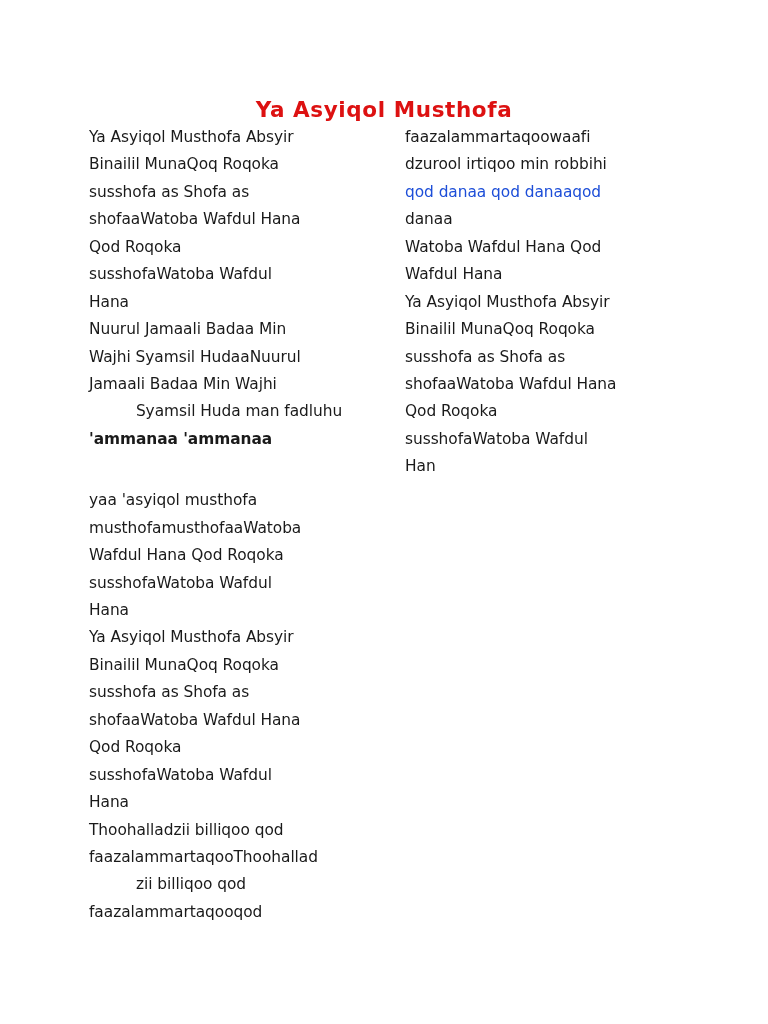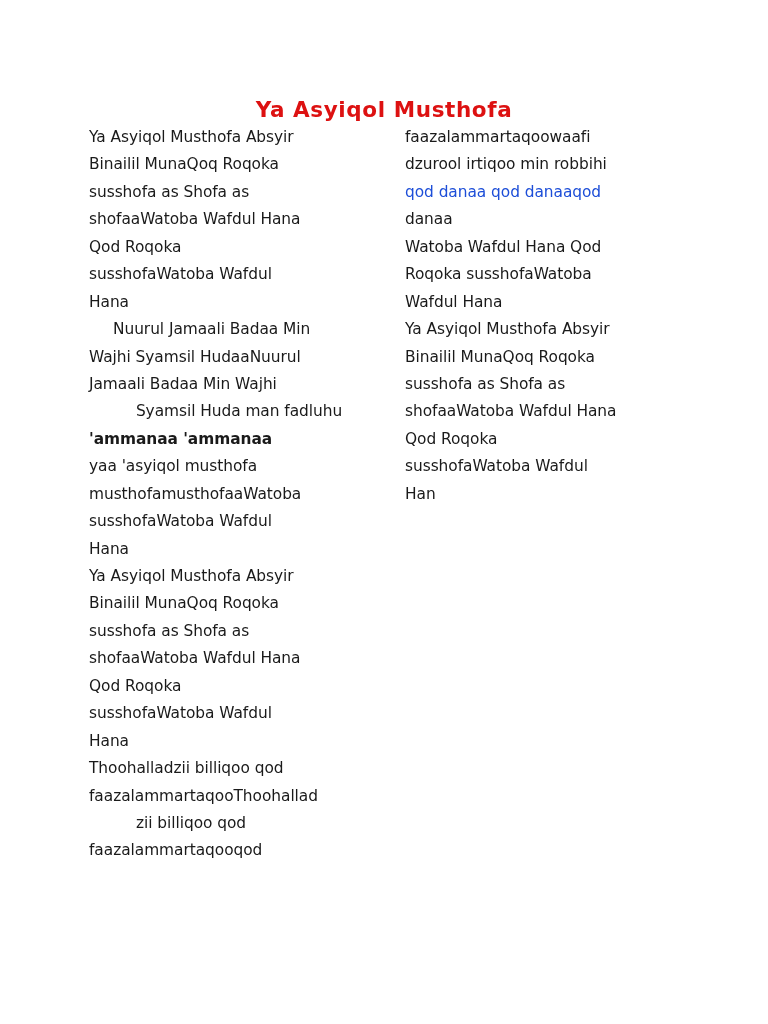--- a/index.html
+++ b/index.html
@@ -75,48 +75,48 @@
 
   <div class="columns">
     <div class="col col-left">
         <span class="line" style="color: rgb(26, 26, 26);">Ya Asyiqol Musthofa Absyir</span>
         <span class="line" style="color: rgb(26, 26, 26);">Binailil MunaQoq Roqoka</span>
         <span class="line" style="color: rgb(26, 26, 26);">susshofa as Shofa as</span>
         <span class="line" style="color: rgb(26, 26, 26);">shofaaWatoba Wafdul Hana</span>
         <span class="line" style="color: rgb(26, 26, 26);">Qod Roqoka</span>
         <span class="line" style="color: rgb(26, 26, 26);">susshofaWatoba Wafdul</span>
         <span class="line" style="color: rgb(26, 26, 26);">Hana</span>
-        <span class="line" style="color: rgb(26, 26, 26); margin-left: 24px;">Nuurul Jamaali Badaa Min</span>
+        <span class="line" style="color: rgb(26, 26, 26);">Nuurul Jamaali Badaa Min</span>
         <span class="line" style="color: rgb(26, 26, 26);">Wajhi Syamsil HudaaNuurul</span>
         <span class="line" style="color: rgb(26, 26, 26);">Jamaali Badaa Min Wajhi</span>
         <span class="line" style="color: rgb(26, 26, 26); text-align: center;">Syamsil Huda man fadluhu</span>
         <span class="line" style="color: rgb(26, 26, 26); font-weight: bold;">'ammanaa 'ammanaa</span>
-        <span class="line" style="color: rgb(26, 26, 26);">yaa 'asyiqol musthofa</span>
+        <span class="line" style="color: rgb(26, 26, 26); margin-top: 34px;">yaa 'asyiqol musthofa</span>
         <span class="line" style="color: rgb(26, 26, 26);">musthofamusthofaaWatoba</span>
+        <span class="line" style="color: rgb(26, 26, 26);">Wafdul Hana Qod Roqoka</span>
         <span class="line" style="color: rgb(26, 26, 26);">susshofaWatoba Wafdul</span>
         <span class="line" style="color: rgb(26, 26, 26);">Hana</span>
         <span class="line" style="color: rgb(26, 26, 26);">Ya Asyiqol Musthofa Absyir</span>
         <span class="line" style="color: rgb(26, 26, 26);">Binailil MunaQoq Roqoka</span>
         <span class="line" style="color: rgb(26, 26, 26);">susshofa as Shofa as</span>
         <span class="line" style="color: rgb(26, 26, 26);">shofaaWatoba Wafdul Hana</span>
         <span class="line" style="color: rgb(26, 26, 26);">Qod Roqoka</span>
         <span class="line" style="color: rgb(26, 26, 26);">susshofaWatoba Wafdul</span>
         <span class="line" style="color: rgb(26, 26, 26);">Hana</span>
         <span class="line" style="color: rgb(26, 26, 26);">Thoohalladzii billiqoo qod</span>
         <span class="line" style="color: rgb(26, 26, 26);">faazalammartaqooThoohallad</span>
         <span class="line" style="color: rgb(26, 26, 26); margin-left: 47px;">zii billiqoo qod</span>
         <span class="line" style="color: rgb(26, 26, 26);">faazalammartaqooqod</span>
       </div>
     <div class="col col-right">
         <span class="line" style="color: rgb(26, 26, 26);">faazalammartaqoowaafi</span>
         <span class="line" style="color: rgb(26, 26, 26);">dzurool irtiqoo min robbihi</span>
         <span class="line" style="color: #1d4ed8;">qod danaa qod danaaqod</span>
         <span class="line" style="color: rgb(26, 26, 26);">danaa</span>
         <span class="line" style="color: rgb(26, 26, 26);">Watoba Wafdul Hana Qod</span>
-        <span class="line" style="color: rgb(26, 26, 26);">Roqoka susshofaWatoba</span>
         <span class="line" style="color: rgb(26, 26, 26);">Wafdul Hana</span>
         <span class="line" style="color: rgb(26, 26, 26);">Ya Asyiqol Musthofa Absyir</span>
         <span class="line" style="color: rgb(26, 26, 26);">Binailil MunaQoq Roqoka</span>
         <span class="line" style="color: rgb(26, 26, 26);">susshofa as Shofa as</span>
         <span class="line" style="color: rgb(26, 26, 26);">shofaaWatoba Wafdul Hana</span>
         <span class="line" style="color: rgb(26, 26, 26);">Qod Roqoka</span>
         <span class="line" style="color: rgb(26, 26, 26);">susshofaWatoba Wafdul</span>
         <span class="line" style="color: rgb(26, 26, 26);">Han</span>
       </div>
   </div>

